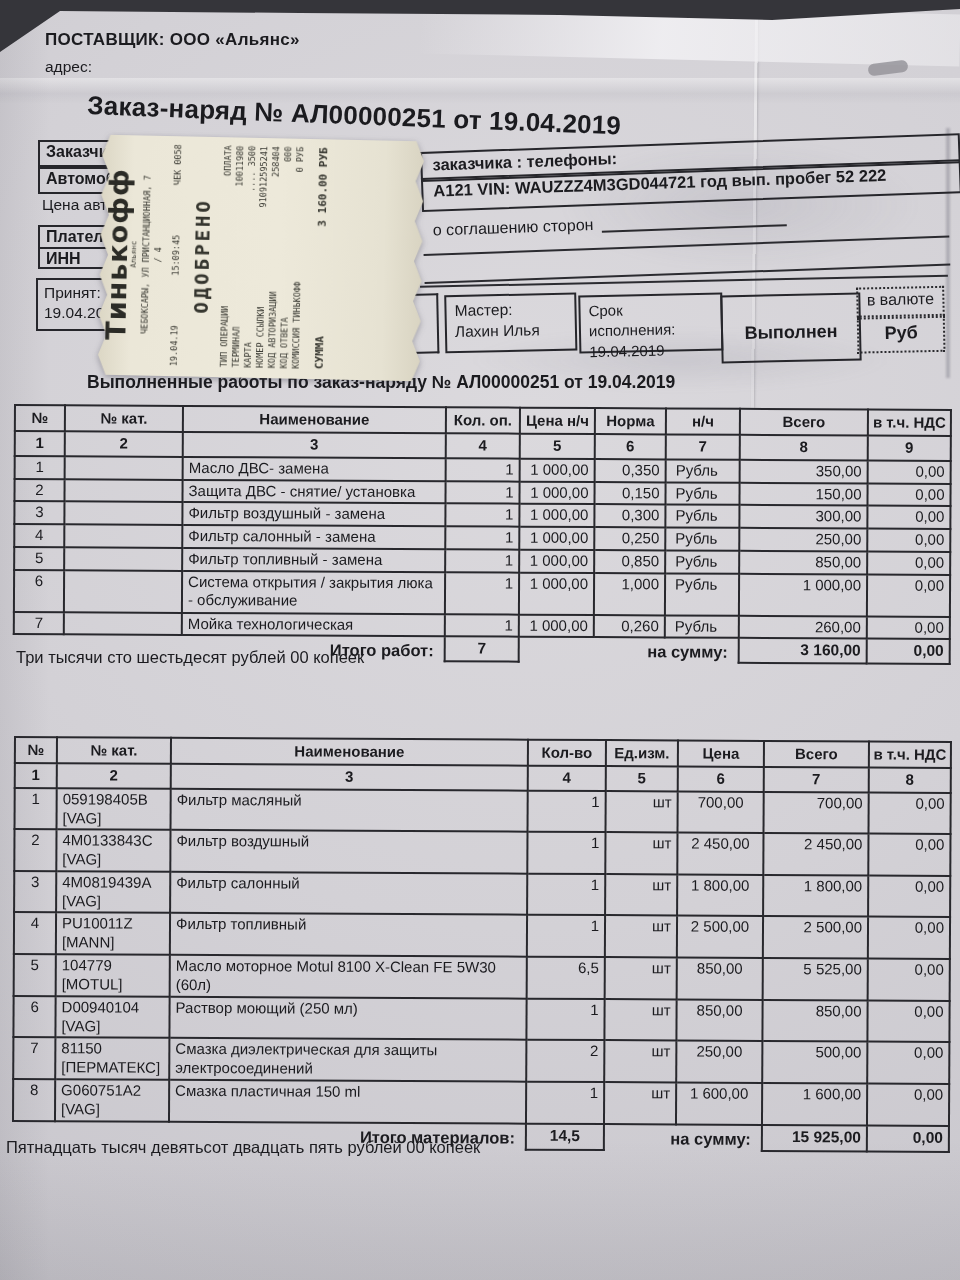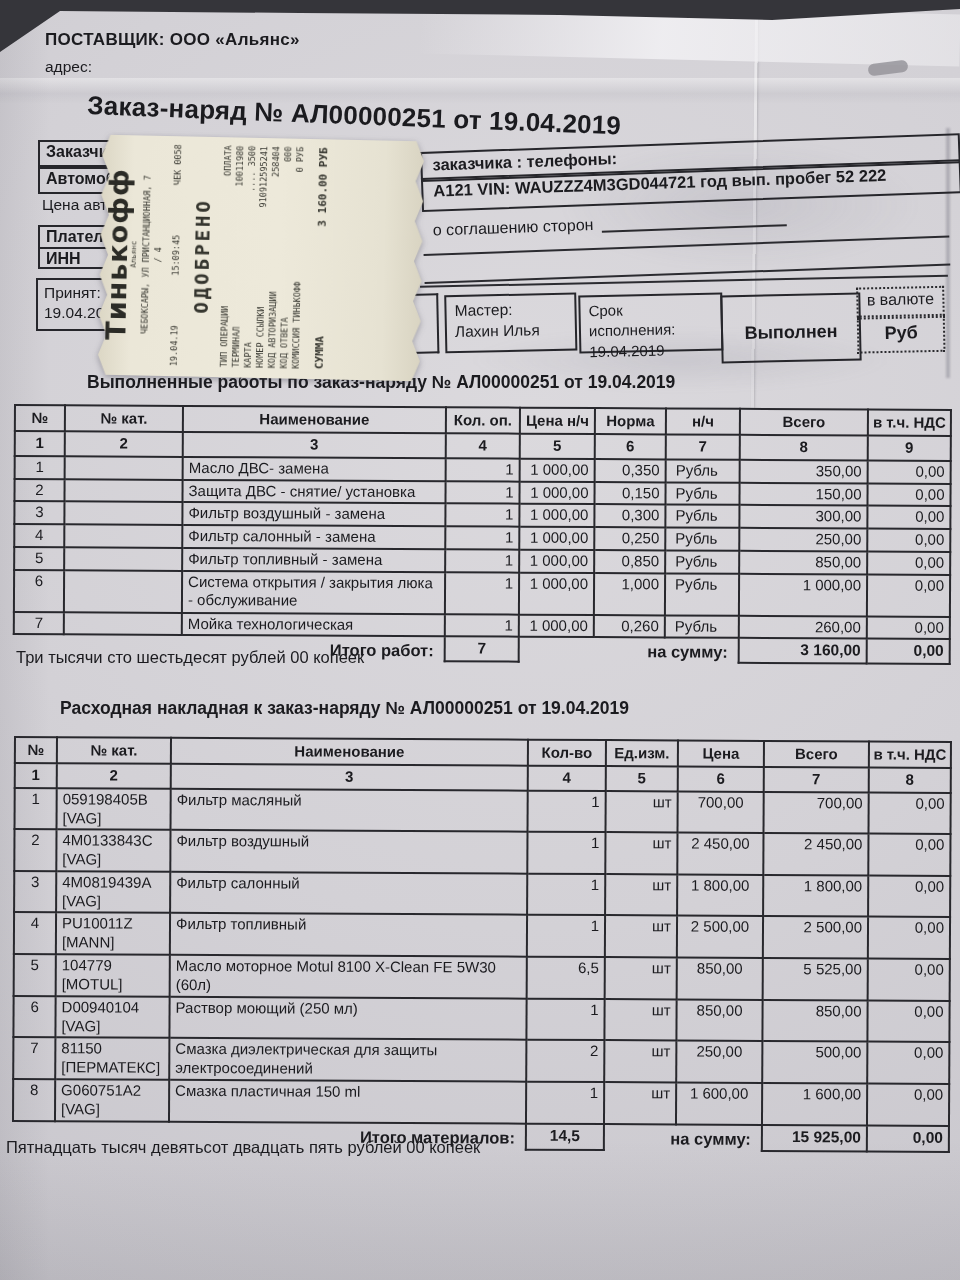--- a/index.html
+++ b/index.html
@@ -242,21 +242,20 @@
       <td class="tbox c">7</td>
       <td colspan="3" class="nob">на сумму:</td>
       <td class="tbox r">3 160,00</td>
       <td class="tbox r">0,00</td>
     </tr>
   </tbody>
     </table>
 
   <div class="words" style="left:16px;top:648px;">Три тысячи сто шестьдесят рублей 00 копеек</div>
 
-  <div class="sec" style="left:60px;top:698px;">Расходная накладная к заказ-наряду №  АЛ00000251 от 19.04.2019</div>
 
   <table class="doc-table" style="left:14px;top:736px;width:936px;">
     <colgroup>
       <col style="width:42px">
         <col style="width:114px">
         <col style="width:357px">
         <col style="width:78px">
       <col style="width:72px">
         <col style="width:86px">
         <col style="width:105px">

